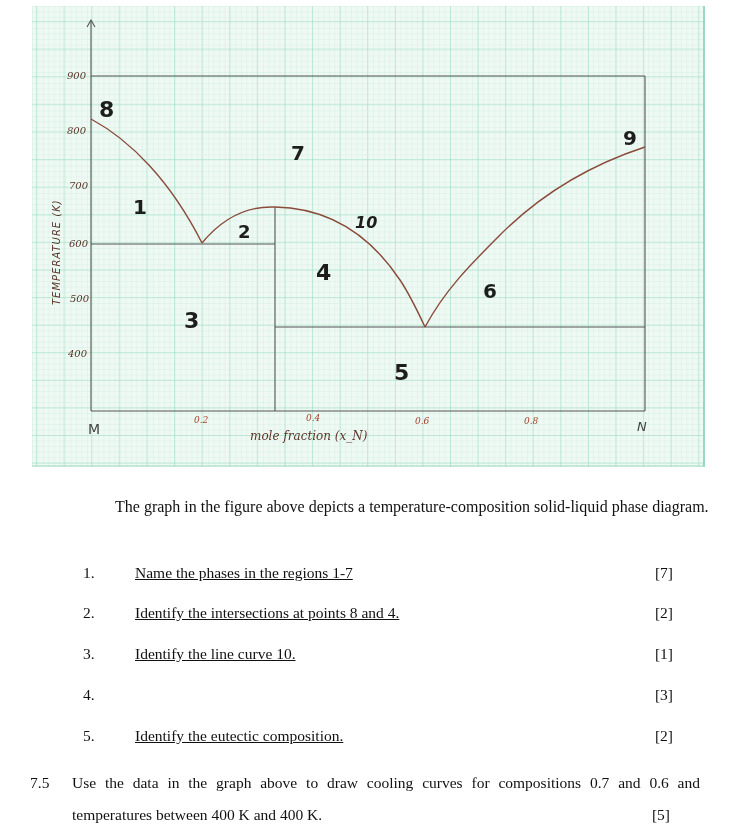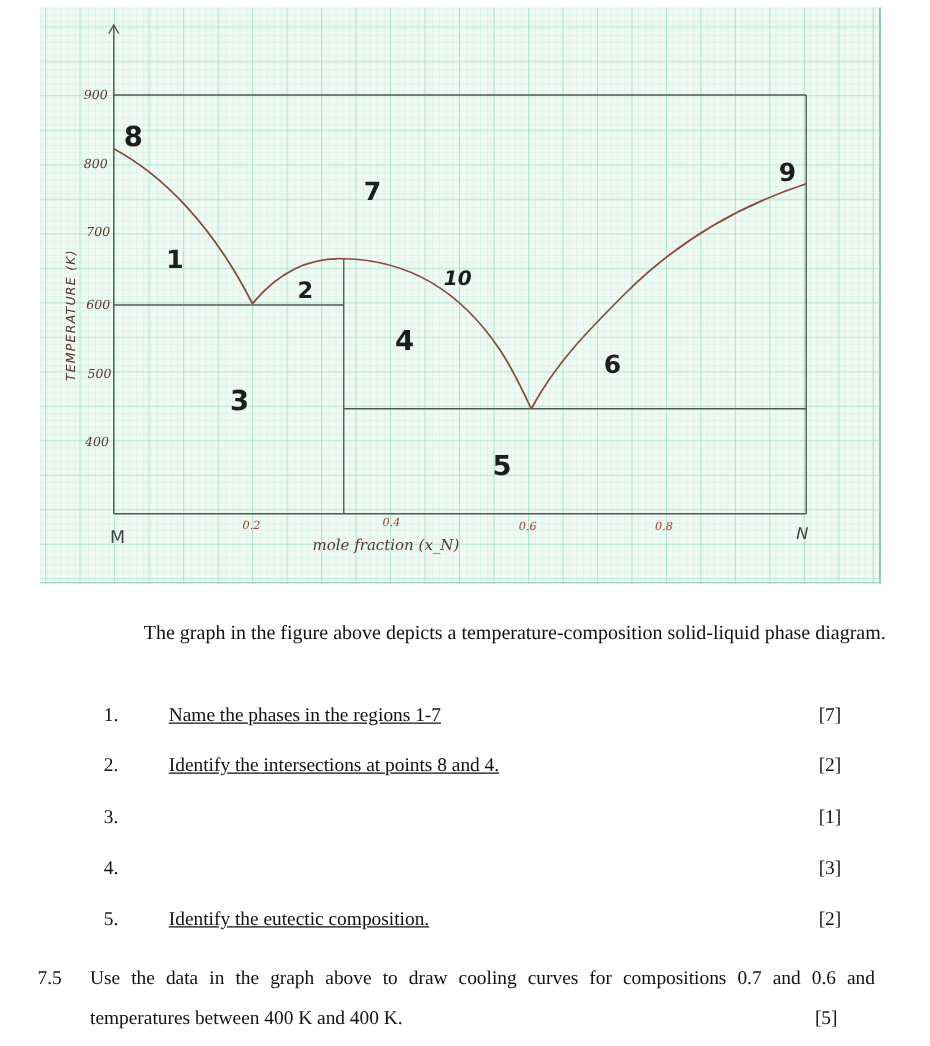--- a/index.html
+++ b/index.html
@@ -101,20 +101,21 @@
   <span class="txt">Name the phases in the regions 1-7</span>
   <span class="mark">[7]</span>
 </div>
 <div class="qrow" style="top:604px;">
   <span class="num">2.</span>
   <span class="txt">Identify the intersections at points 8 and 4.</span>
   <span class="mark">[2]</span>
 </div>
 <div class="qrow" style="top:645px;">
   <span class="num">3.</span>
+  <span class="txt">Identify the line curve 10.</span>
   <span class="mark">[1]</span>
 </div>
 <div class="qrow" style="top:686px;">
   <span class="num">4.</span>
   <span class="mark">[3]</span>
 </div>
 <div class="qrow" style="top:727px;">
   <span class="num">5.</span>
   <span class="txt">Identify the eutectic composition.</span>
   <span class="mark">[2]</span>

